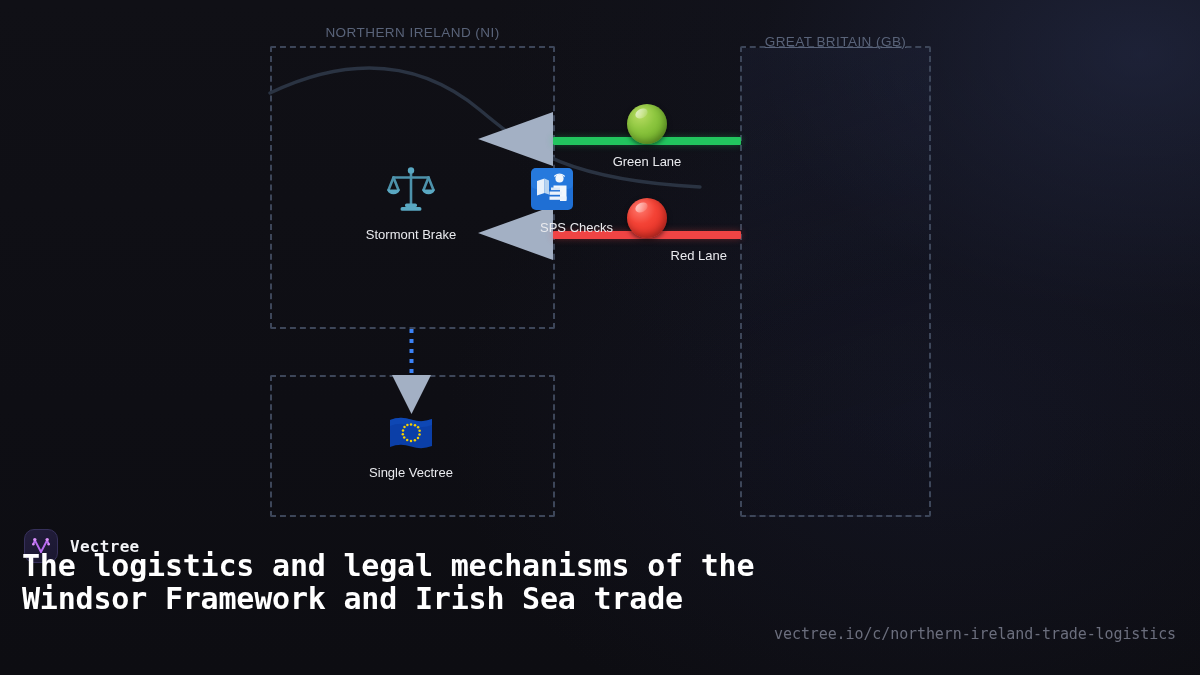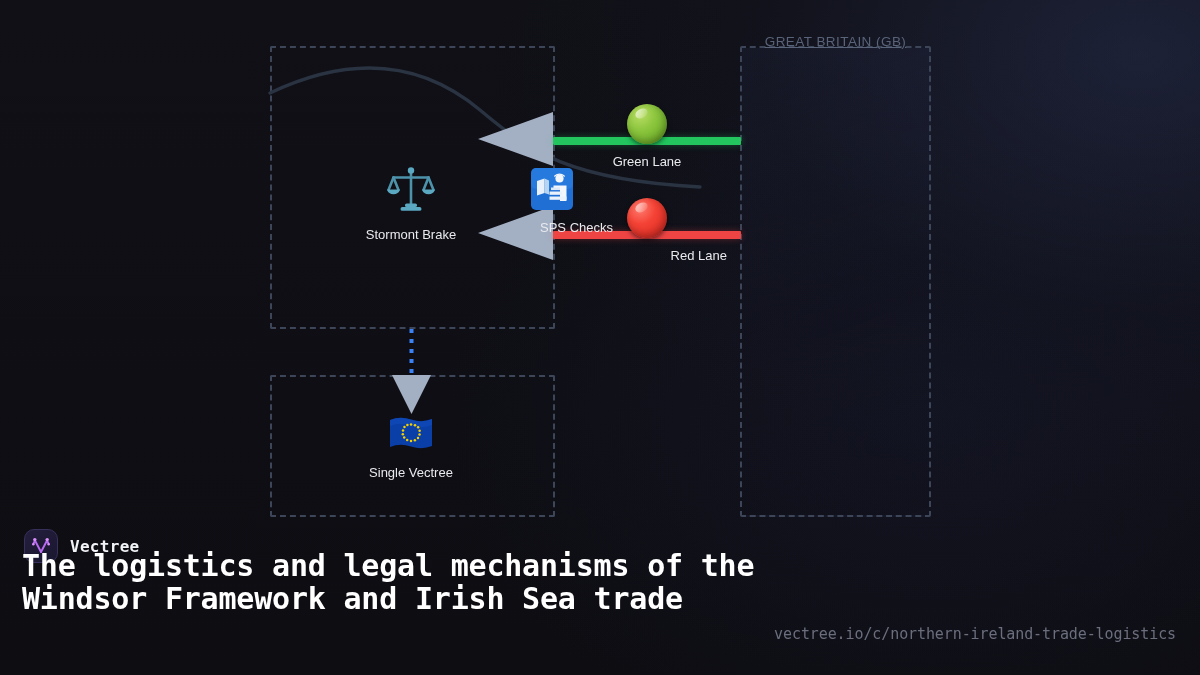--- a/index.html
+++ b/index.html
@@ -176,20 +176,21 @@
     color: #6b6e7d;
     letter-spacing: -0.1px;
   }
 </style>
 </head>
 <body>
 
 <div id="stage">
 
   <div class="region" id="region-ni"></div>
+  <div class="region-label" id="label-ni">NORTHERN IRELAND (NI)</div>
 
   <div class="region" id="region-gb"></div>
   <div class="region-label" id="label-gb">GREAT BRITAIN (GB)</div>
 
   <div class="region" id="region-roi"></div>
 
   <svg id="vector-layer" viewBox="0 0 1200 675">
 
     <path d="M 270 93 C 350 55, 420 60, 480 110 C 530 152, 570 180, 700 187" fill="none" stroke="#2a3342" stroke-width="3.4" stroke-linecap="round"></path>
 

